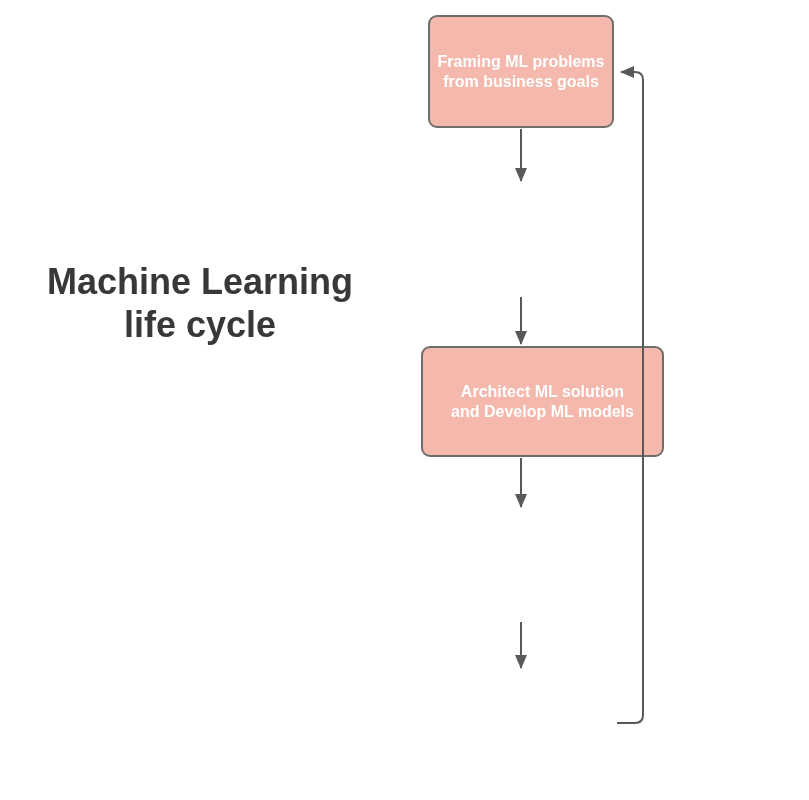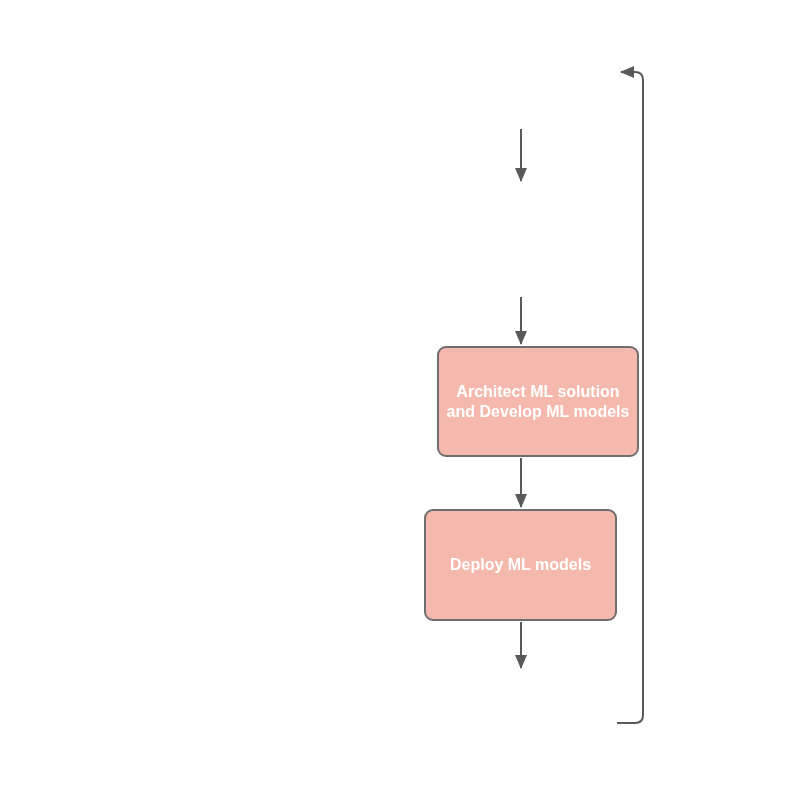--- a/index.html
+++ b/index.html
@@ -47,21 +47,21 @@
     line-height: 20px;
     text-align: center;
     display: flex;
     align-items: center;
     justify-content: center;
     white-space: pre-line;
     padding: 4px;
   }
   .node-0 { left: 428px; top:  15px; width: 186px; height: 113px; }
   .node-1 { left: 426px; top: 183px; width: 188px; height: 113px; }
-  .node-2 { left: 437px; top: 346px; width: 202px; height: 111px; }
+  .node-2 { left: 421px; top: 346px; width: 243px; height: 111px; }
   .node-3 { left: 424px; top: 509px; width: 193px; height: 112px; }
   .node-4 { left: 425px; top: 670px; width: 192px; height: 113px; }
   .edges {
     position: absolute;
     left: 0;
     top: 0;
     pointer-events: none;
   }
   .edge {
     fill: none;
@@ -71,27 +71,30 @@
   .arrowhead-shape {
     fill: var(--arrow);
     stroke: none;
   }
 </style>
 </head>
 <body>
 
 <div class="canvas">
 
+  <div class="diagram-title">Machine Learning
+life cycle</div>
 
+  <div class="node node-0">Framing ML problems
+from business goals</div>
 
 
   <div class="node node-2">Architect ML solution
 and Develop ML models</div>
 
-  <div class="node node-3">Deploy ML models</div>
 
 
   <svg class="edges" width="809" height="800" viewBox="0 0 809 800">
     <defs>
       <marker id="ah" markerUnits="userSpaceOnUse" markerWidth="14" markerHeight="12" refX="13" refY="6" orient="auto">
         <path class="arrowhead-shape" d="M0,0 L14,6 L0,12 Z"></path>
       </marker>
     </defs>
 
     <path class="edge" d="M521,129 L521,181" marker-end="url(#ah)"></path>

